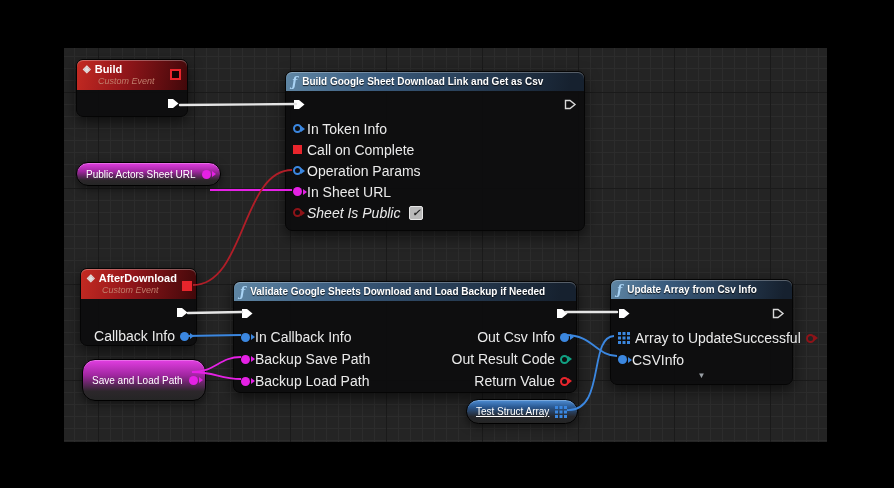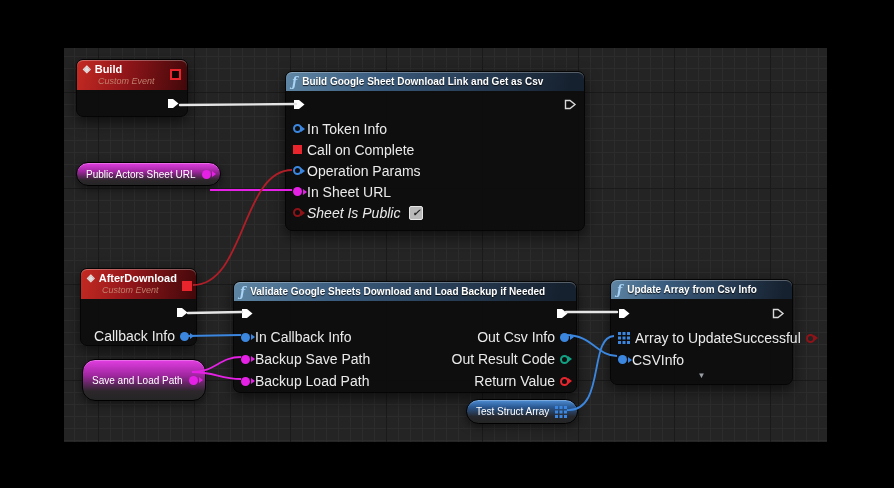--- a/index.html
+++ b/index.html
@@ -69,21 +69,21 @@
   }
   .gridpin { flex:none; }
   
   .pill {
     position:absolute; z-index:2; display:flex; align-items:center; gap:6px; padding:0 9px;
     box-sizing:border-box; border-radius:13px; border:1px solid #000; color:#fff; font-size:10px;
     box-shadow:0 3px 8px rgba(0,0,0,.5), inset 0 1px 0 rgba(255,255,255,.25);
     white-space:nowrap;
   }
   .pill-mag  { background:linear-gradient(180deg,#e23ee2 0%,#a126a1 38%,#2c272b 78%,#252525 100%); }
-  .pill-blue { background:linear-gradient(180deg,#4f8fd6 0%,#2b5a94 30%,#26272c 72%,#242424 100%); }
+  .pill-blue { background:linear-gradient(180deg,#4f8fd6 0%,#2b5a94 30%,#26272c 72%,#242424 100%);text-decoration:underline; }
 </style>
 </head>
 <body>
 
 <div class="canvas"></div>
 
 <svg class="wires" width="894" height="488" viewBox="0 0 894 488">
   <path d="M180,105 L296,104" stroke="#e6e6e6" stroke-width="2.4" fill="none" stroke-linecap="round"></path>
   <path d="M210,190 L292,190" stroke="#e521e5" stroke-width="1.8" fill="none"></path>
   <path d="M193,285 C245,285 242,170 292,170" stroke="#b01e28" stroke-width="1.8" fill="none"></path>

